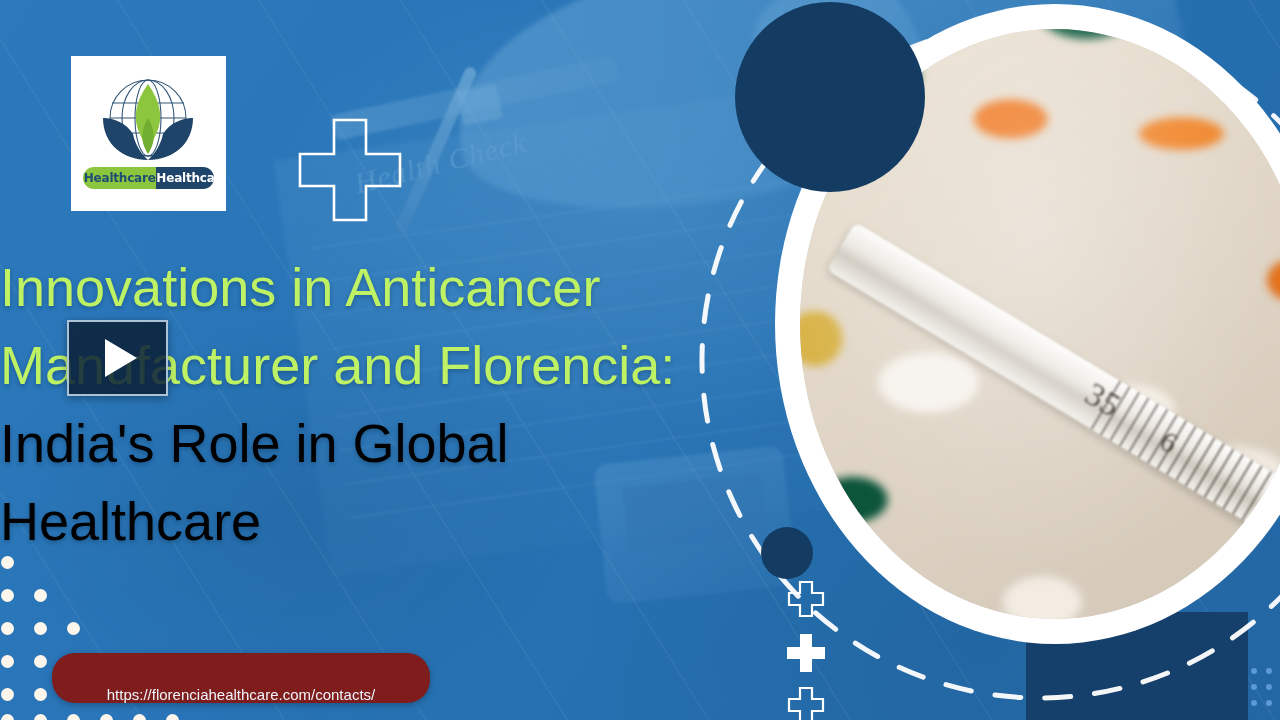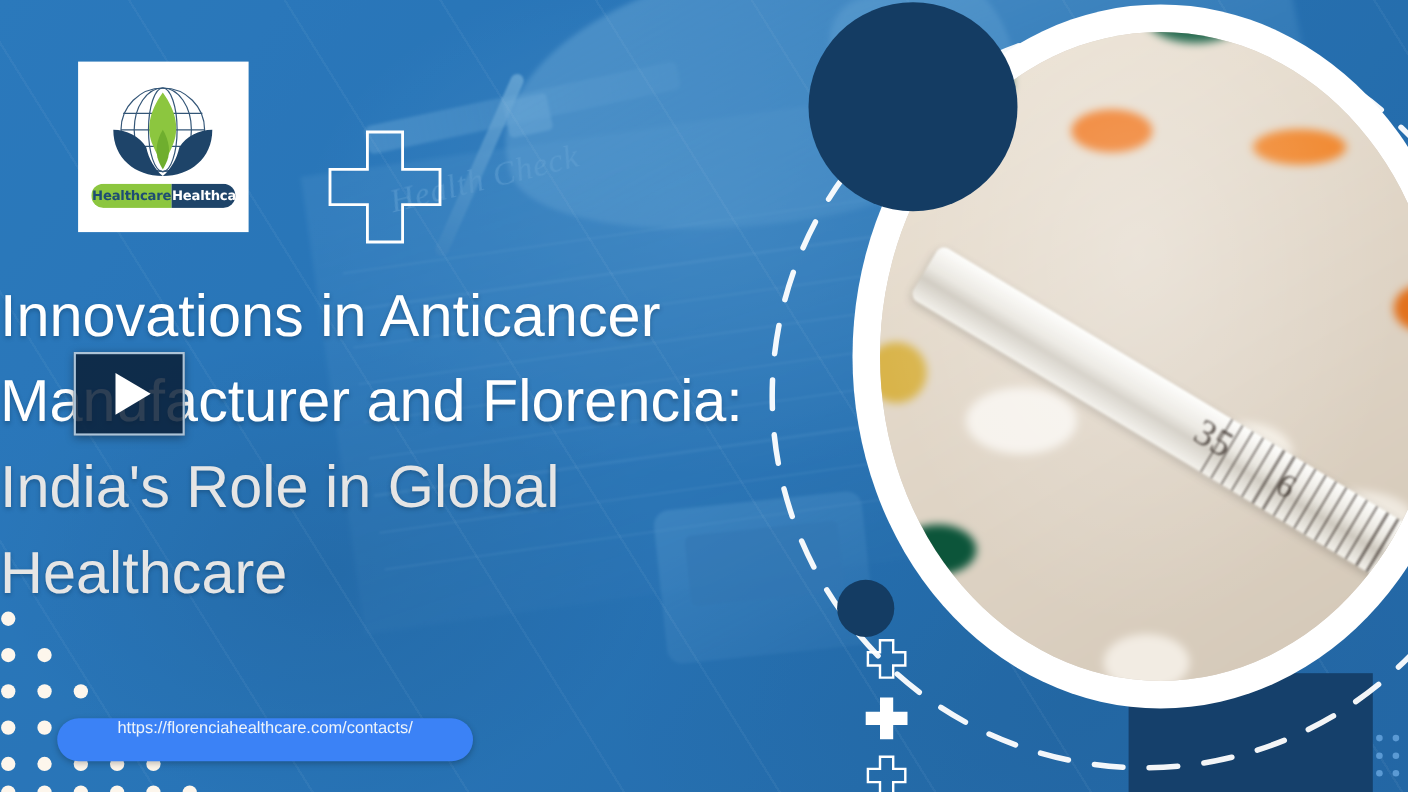--- a/index.html
+++ b/index.html
@@ -192,43 +192,43 @@
   }
 
   
   .title{
     position:absolute;left:0px;top:248px;width:700px;
     font-size:54px;line-height:78px;font-weight:400;
     text-shadow:0 2px 4px rgba(10,40,70,.35);
     white-space:nowrap;
   }
   .title .ln{display:block;}
-  .title .gold{color:#ffffff;}
-  .title .white{color:#e5e5e5;}
+  .title .gold{color:#bef264;}
+  .title .white{color:#000000;}
 
   
   .play-btn{
     position:absolute;left:67px;top:320px;width:97px;height:72px;
     background:rgba(10,32,56,.86);
     border:2px solid rgba(200,222,240,.85);
     display:flex;align-items:center;justify-content:center;
     box-shadow:0 2px 8px rgba(0,0,0,.35);
   }
   .play-btn .tri{
     width:0;height:0;border-style:solid;
     border-width:19px 0 19px 32px;
     border-color:transparent transparent transparent #ffffff;
     margin-left:6px;
   }
 
   
   .url-pill{
-    position:absolute;left:52px;top:653px;width:378px;height:39px;
-    background:#3b82f6;border-radius:23px;
-    display:flex;align-items:flex-start;justify-content:center;
+    position:absolute;left:52px;top:653px;width:378px;height:50px;
+    background:#7f1d1d;border-radius:23px;
+    display:flex;align-items:flex-end;justify-content:center;
     box-shadow:0 2px 6px rgba(0,0,0,.25);
   }
   .url-pill span{
     color:#eef4fa;font-size:15px;font-family:"Liberation Sans", sans-serif;
   }
 </style>
 </head>
 <body>
 
 <div id="slide">

